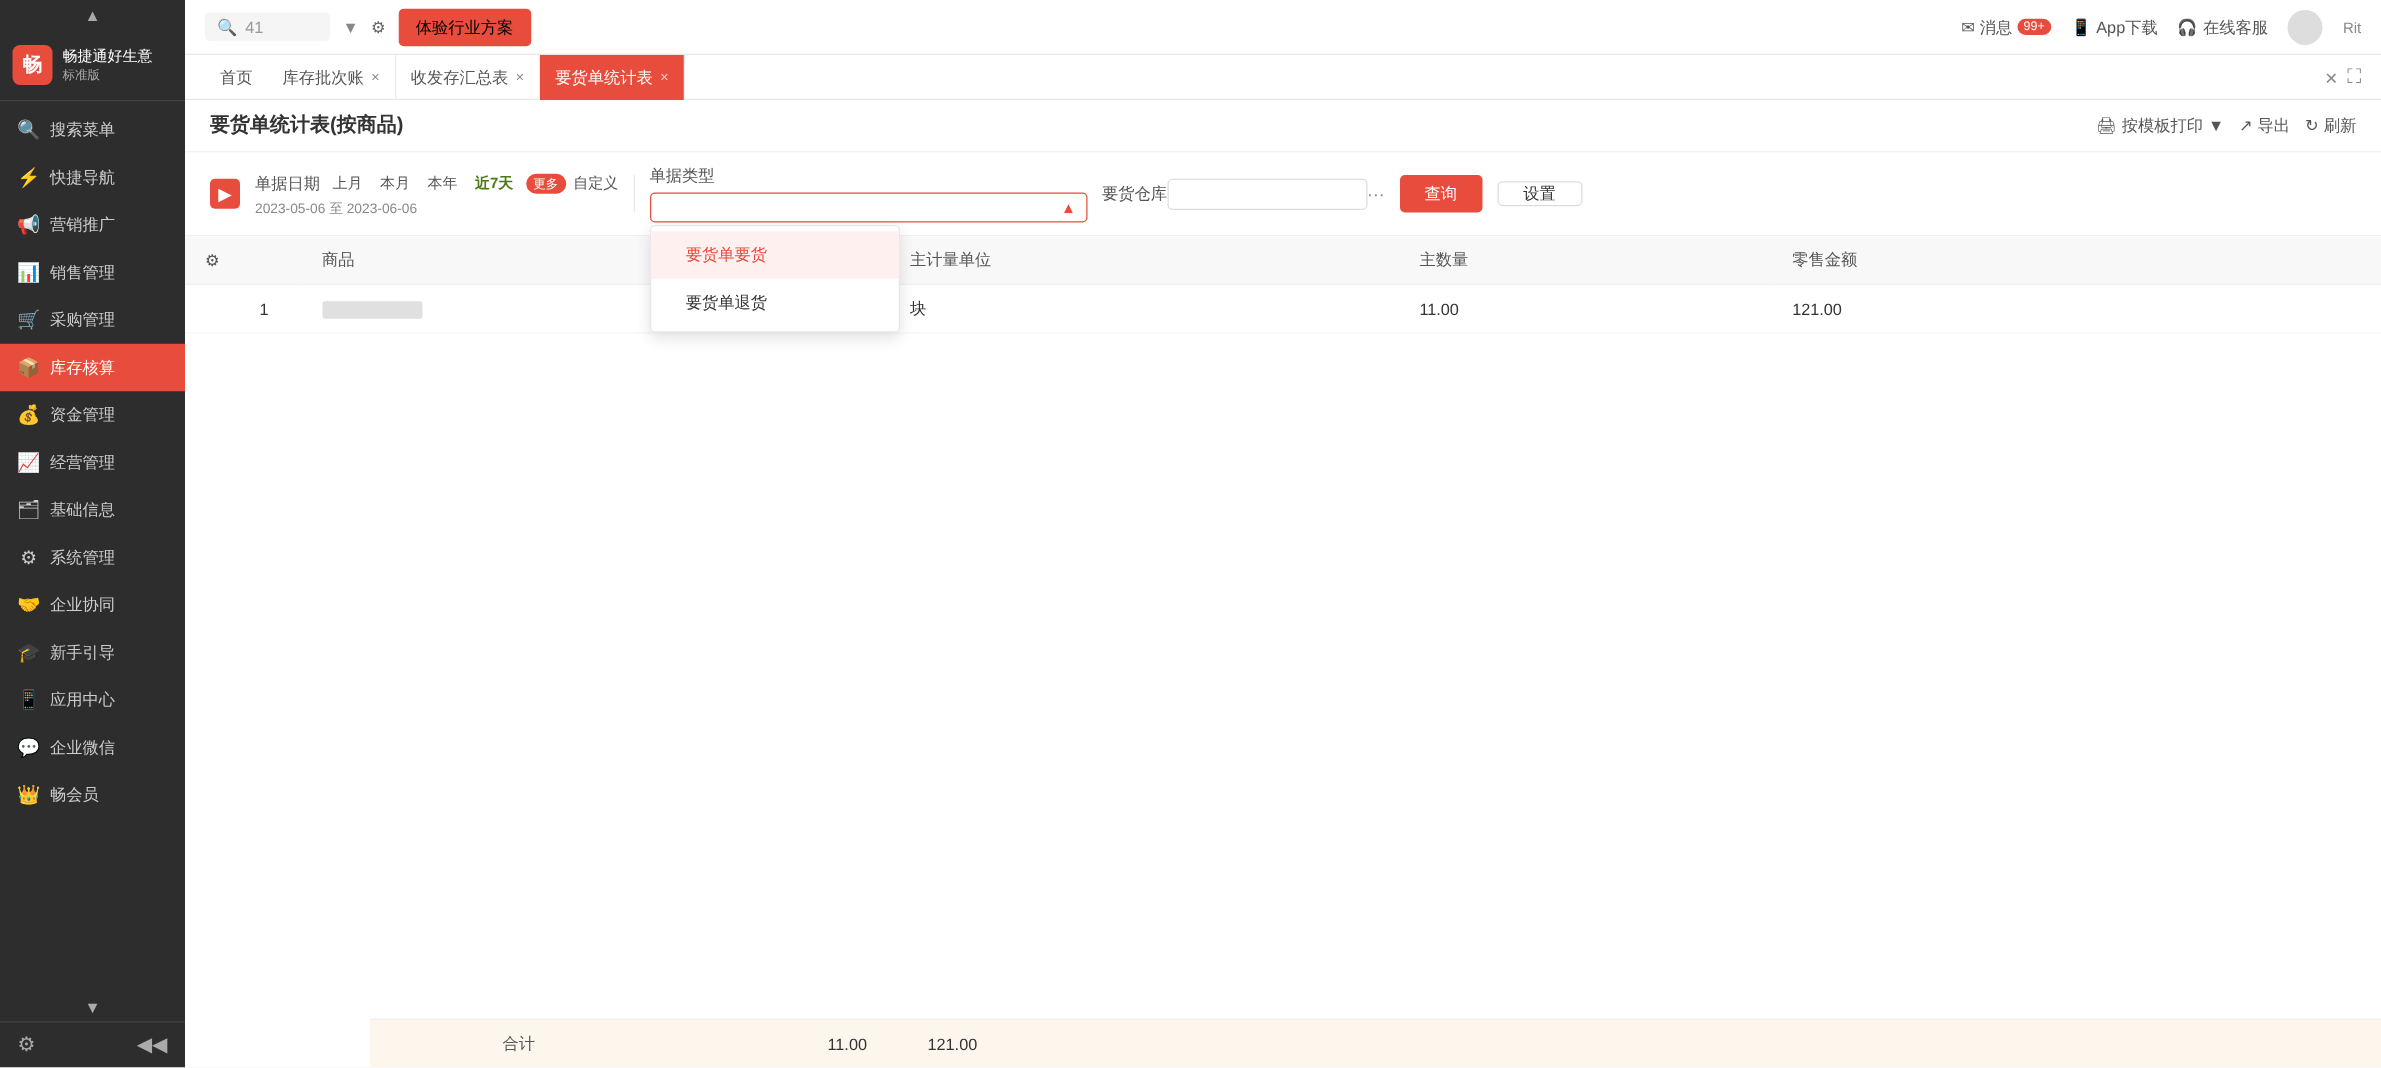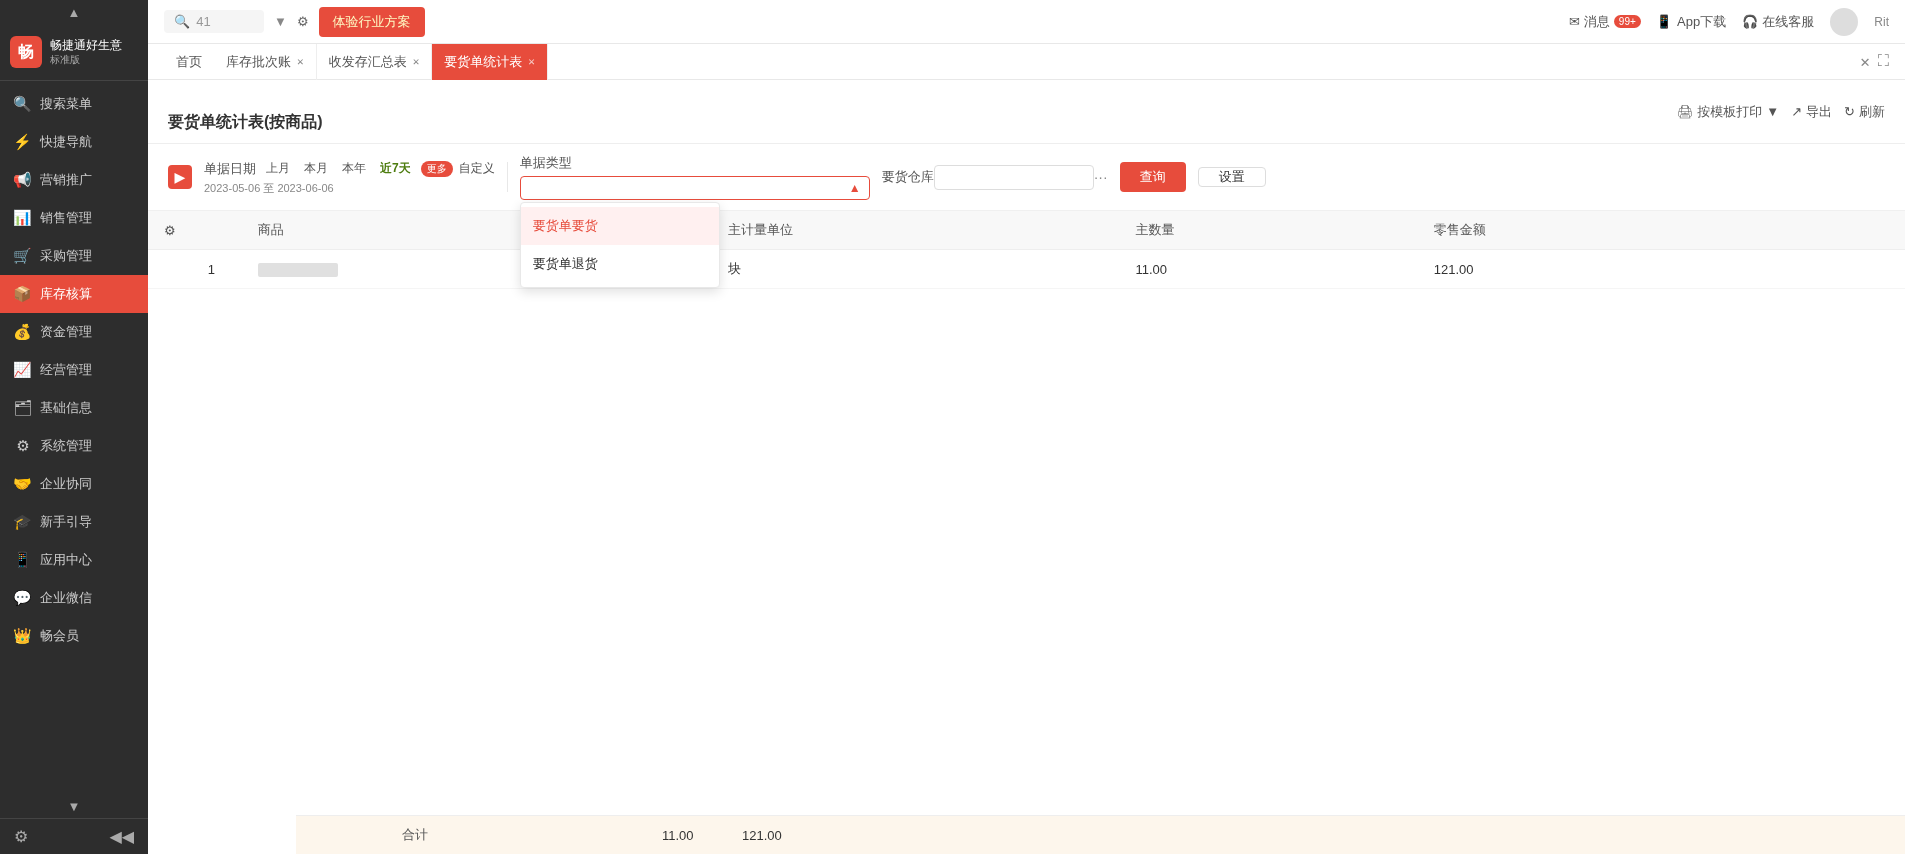--- a/index.html
+++ b/index.html
@@ -120,21 +120,21 @@
       gap: 6px;
       width: 100px;
       color: #999;
     }
     .topbar-gear {
       color: #666;
       cursor: pointer;
     }
     .btn-trial {
       background: #e74c3c;
-      color: #fef9c3;
+      color: #000000;
       border: none;
       border-radius: 4px;
       padding: 6px 14px;
       cursor: pointer;
       font-size: 13px;
     }
     .topbar-right {
       display: flex;
       align-items: center;
       gap: 16px;
@@ -237,21 +237,20 @@
       display: flex;
       align-items: center;
       justify-content: space-between;
       padding: 10px 20px;
       border-bottom: 1px solid #eee;
     }
     .page-title {
       font-size: 16px;
       font-weight: bold;
       color: #333;
-      margin-top: 22px;
     }
     .page-actions {
       display: flex;
       align-items: center;
       gap: 12px;
     }
     .action-btn {
       display: flex;
       align-items: center;
       gap: 4px;
@@ -412,21 +411,21 @@
       background: #fff;
       border: 1px solid #e8e8e8;
       border-radius: 4px;
       box-shadow: 0 4px 12px rgba(0,0,0,0.12);
       z-index: 100;
       min-width: 200px;
       padding: 4px 0;
       margin-top: 2px;
     }
     .dropdown-item {
-      padding: 10px 12px;
+      padding: 10px 28px;
       cursor: pointer;
       font-size: 13px;
       color: #333;
     }
     .dropdown-item.selected { background: #fff0f0; color: #e74c3c; }
 
     
     .table-container {
       padding: 0;
       overflow: auto;

